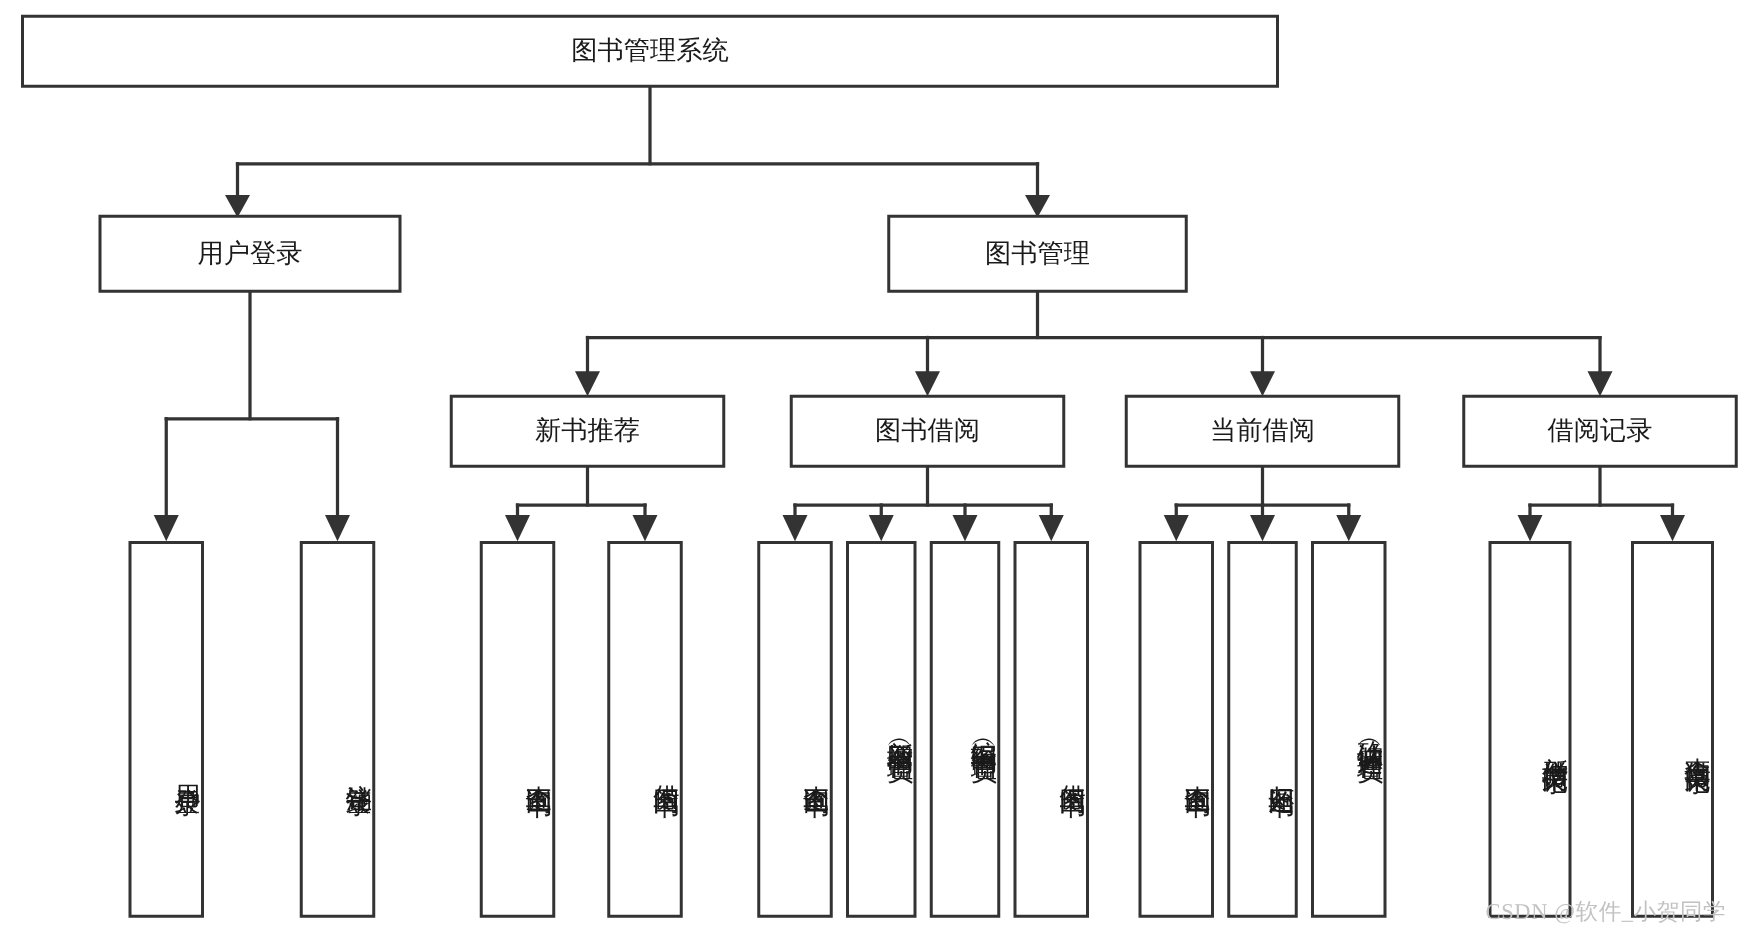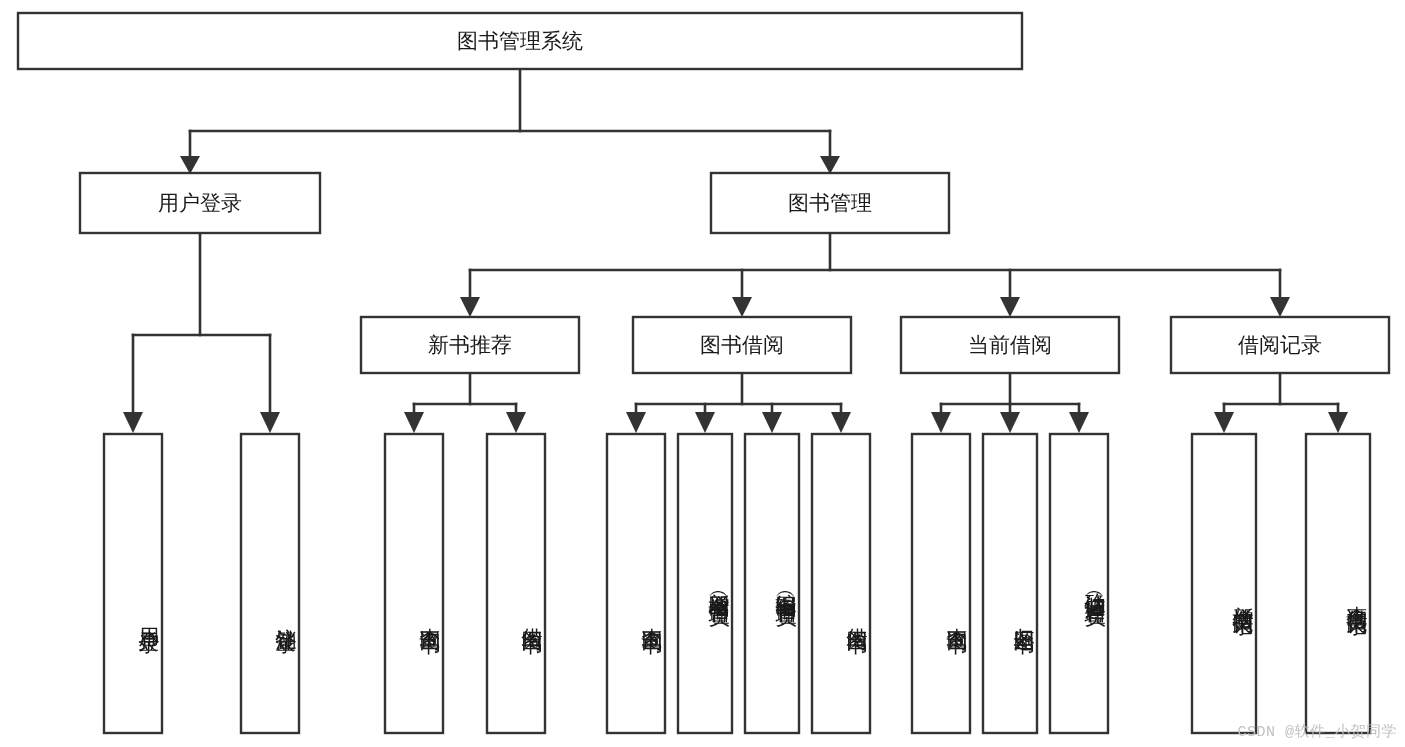--- a/index.html
+++ b/index.html
@@ -58,24 +58,24 @@
     color: #1a1a1a;
     letter-spacing: 2px;
     display: flex;
     align-items: flex-start;
     justify-content: center;
     white-space: nowrap;
     pointer-events: none;
   }
   .watermark {
     position: absolute;
-    right: 8px;
+    right: 24px;
     bottom: 6px;
-    font-family: Liberation Mono, monospace;
-    font-size: 15px;
+    font-family: Liberation Serif, serif;
+    font-size: 18px;
     color: #c2c2c2;
     white-space: nowrap;
     letter-spacing: 0.5px;
   }
 </style>
 </head>
 <body>
 
 <div id="diagram-root">
 

